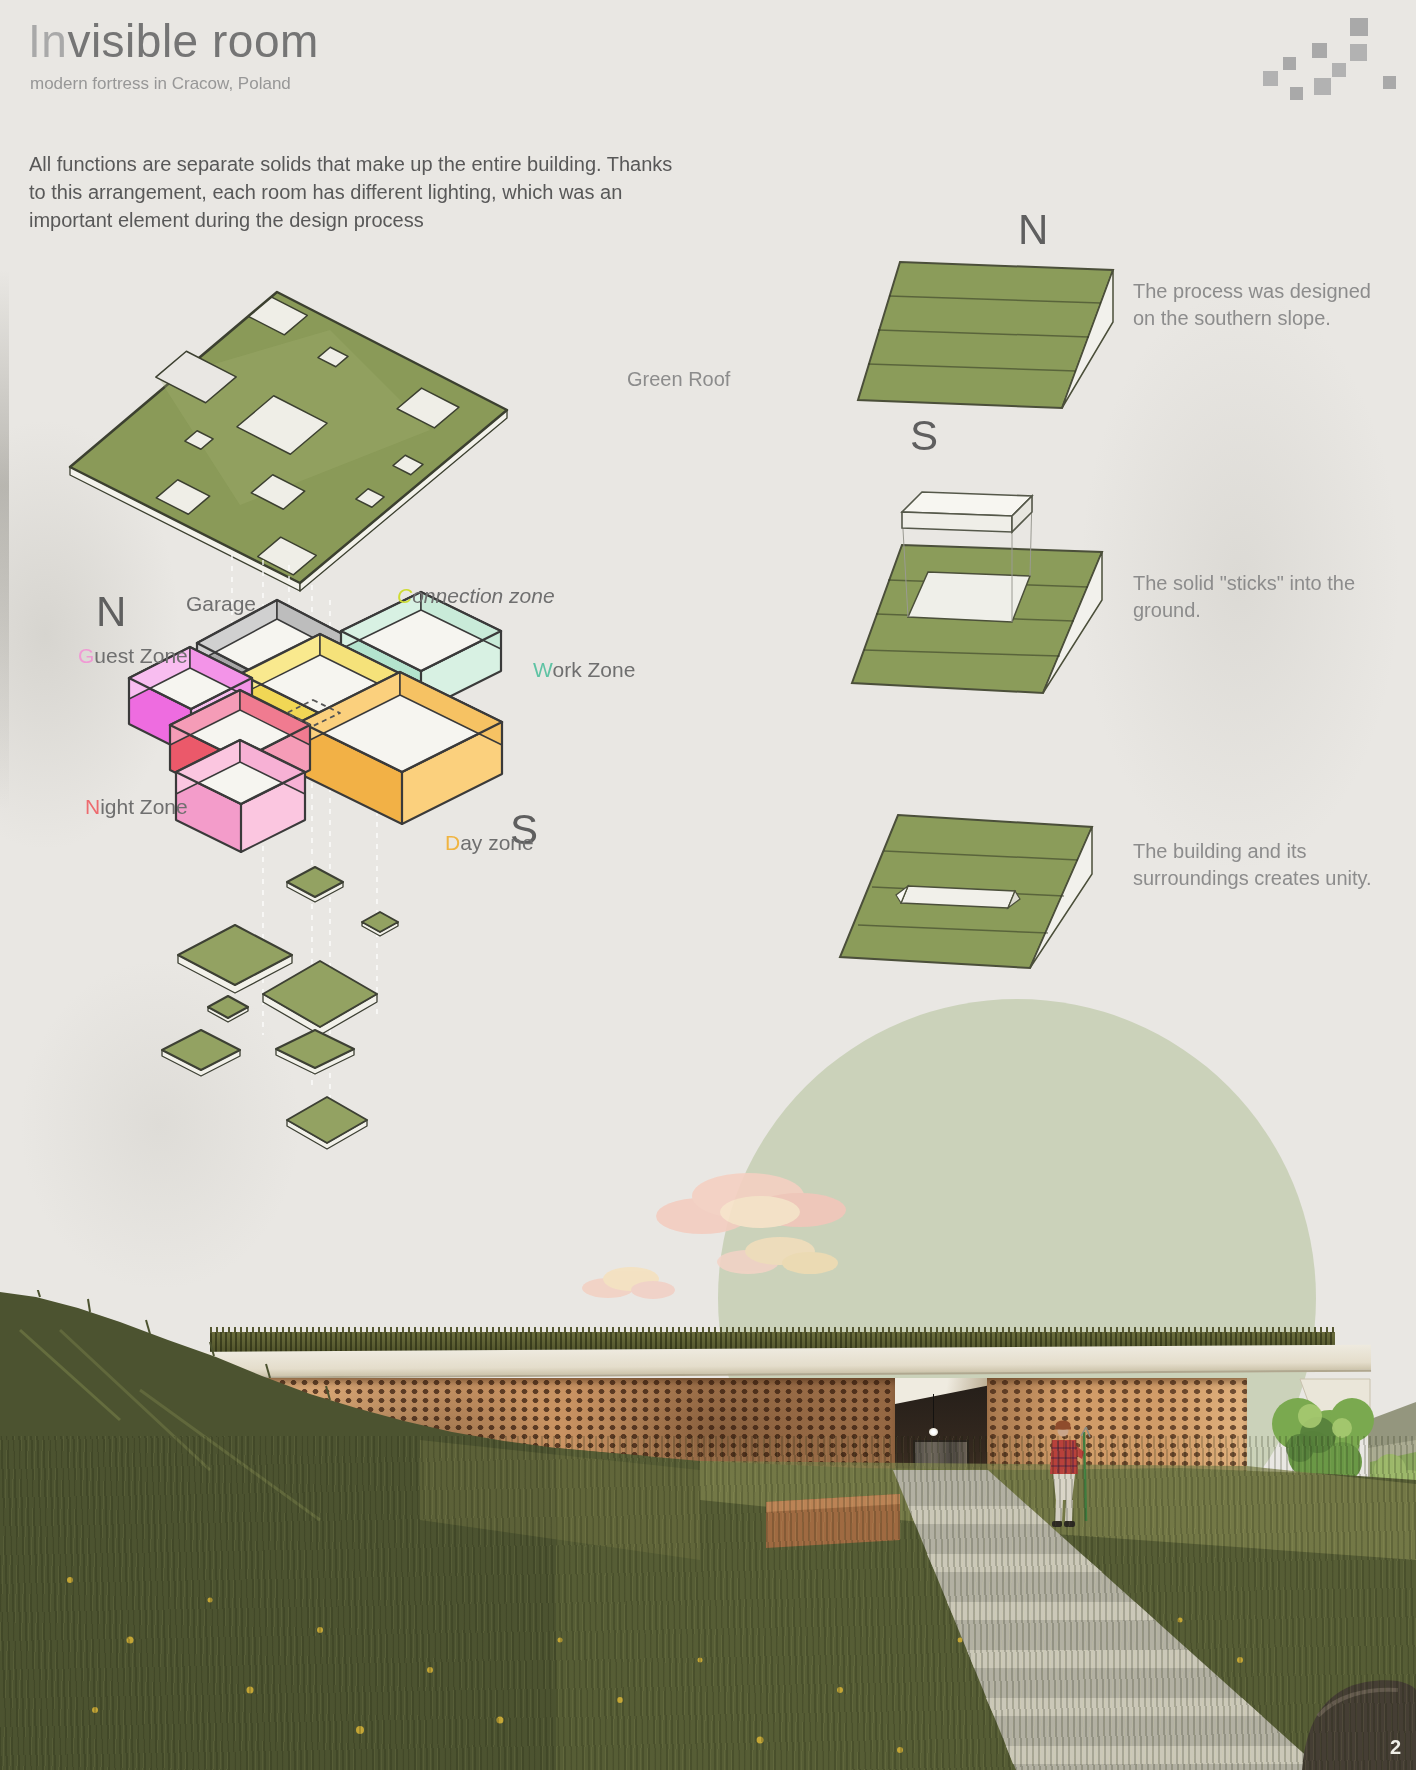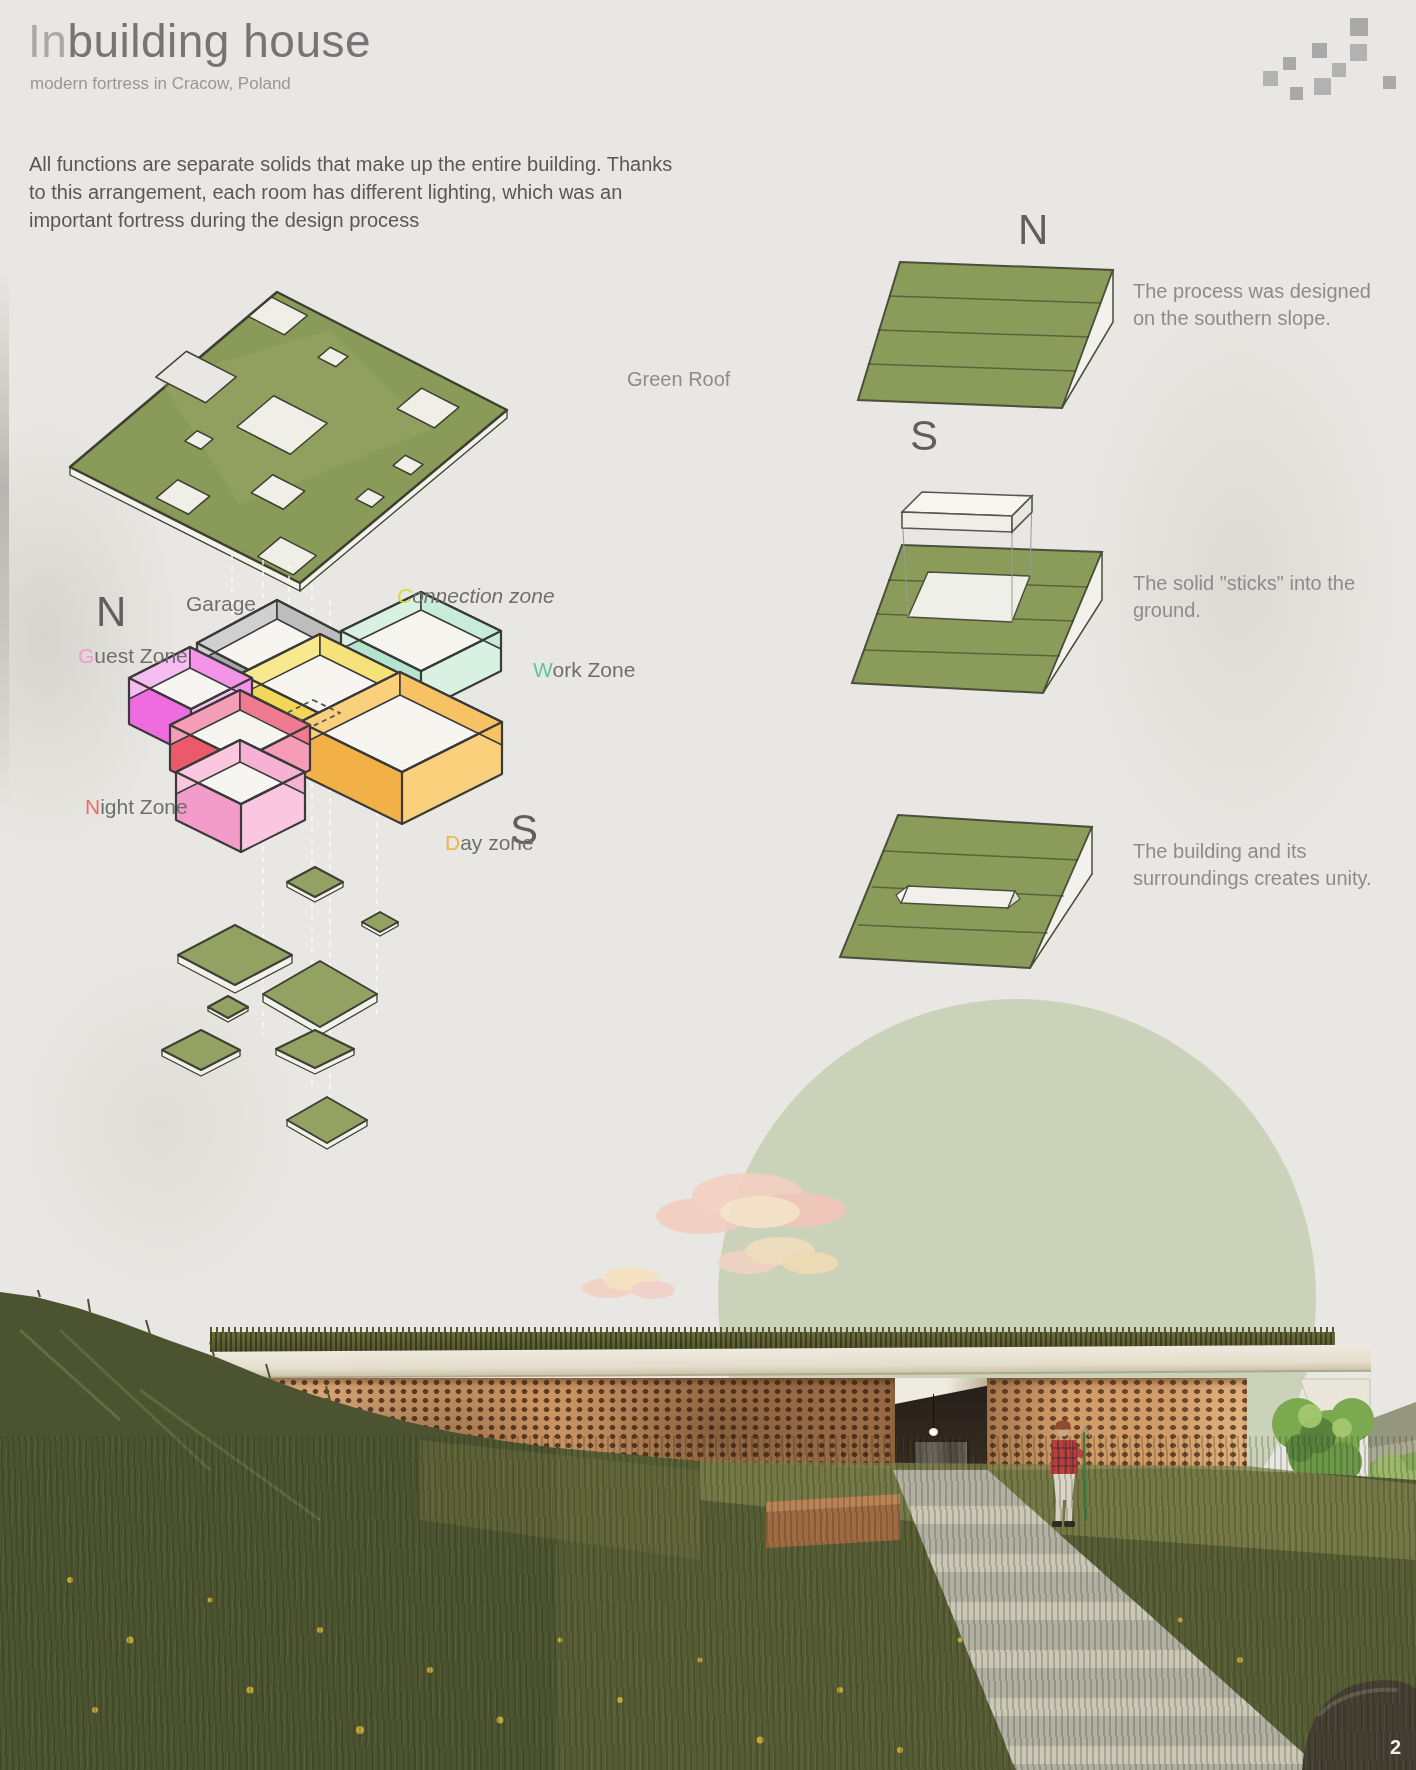--- a/index.html
+++ b/index.html
@@ -88,39 +88,39 @@
 </head>
 <body>
 
 <div class="page">
 
   <div class="stain s1"></div>
   <div class="stain s2"></div>
   <div class="stain s3"></div>
   <div class="edge-streak"></div>
 
-  <div class="title"><span class="t-light">In</span><span>building house</span></div>
+  <div class="title"><span class="t-light">In</span><span>visible room</span></div>
   <div class="subtitle">modern fortress in Cracow, Poland</div>
 
   <div class="logo" id="logo">
       <span class="sq" style="left: 1350px; top: 18px; width: 18px; height: 18px; background: rgb(169, 169, 169);"></span>
       <span class="sq" style="left: 1350px; top: 44px; width: 17px; height: 17px; background: rgb(178, 178, 178);"></span>
       <span class="sq" style="left: 1312px; top: 43px; width: 15px; height: 15px; background: rgb(169, 169, 169);"></span>
       <span class="sq" style="left: 1332px; top: 63px; width: 14px; height: 14px; background: rgb(178, 178, 178);"></span>
       <span class="sq" style="left: 1283px; top: 57px; width: 13px; height: 13px; background: rgb(169, 169, 169);"></span>
       <span class="sq" style="left: 1263px; top: 71px; width: 15px; height: 15px; background: rgb(178, 178, 178);"></span>
       <span class="sq" style="left: 1290px; top: 87px; width: 13px; height: 13px; background: rgb(169, 169, 169);"></span>
       <span class="sq" style="left: 1314px; top: 78px; width: 17px; height: 17px; background: rgb(178, 178, 178);"></span>
       <span class="sq" style="left: 1383px; top: 76px; width: 13px; height: 13px; background: rgb(169, 169, 169);"></span>
     </div>
 
   <div class="intro">
     <div>All functions are separate solids that make up the entire building. Thanks</div>
     <div>to this arrangement, each room has different lighting, which was an</div>
-    <div>important fortress during the design process</div>
+    <div>important element during the design process</div>
   </div>
 
   <div class="sun-circle"></div>
   <svg class="clouds-svg" width="1416" height="1770" viewBox="0 0 1416 1770">
     <g opacity="0.9">
       <ellipse cx="702" cy="1216" rx="46" ry="18" fill="#f3cdc0"></ellipse>
       <ellipse cx="748" cy="1196" rx="56" ry="23" fill="#f5d0c2"></ellipse>
       <ellipse cx="800" cy="1210" rx="46" ry="17" fill="#f2c6ba"></ellipse>
       <ellipse cx="760" cy="1212" rx="40" ry="16" fill="#f8e3c9"></ellipse>
     </g>

